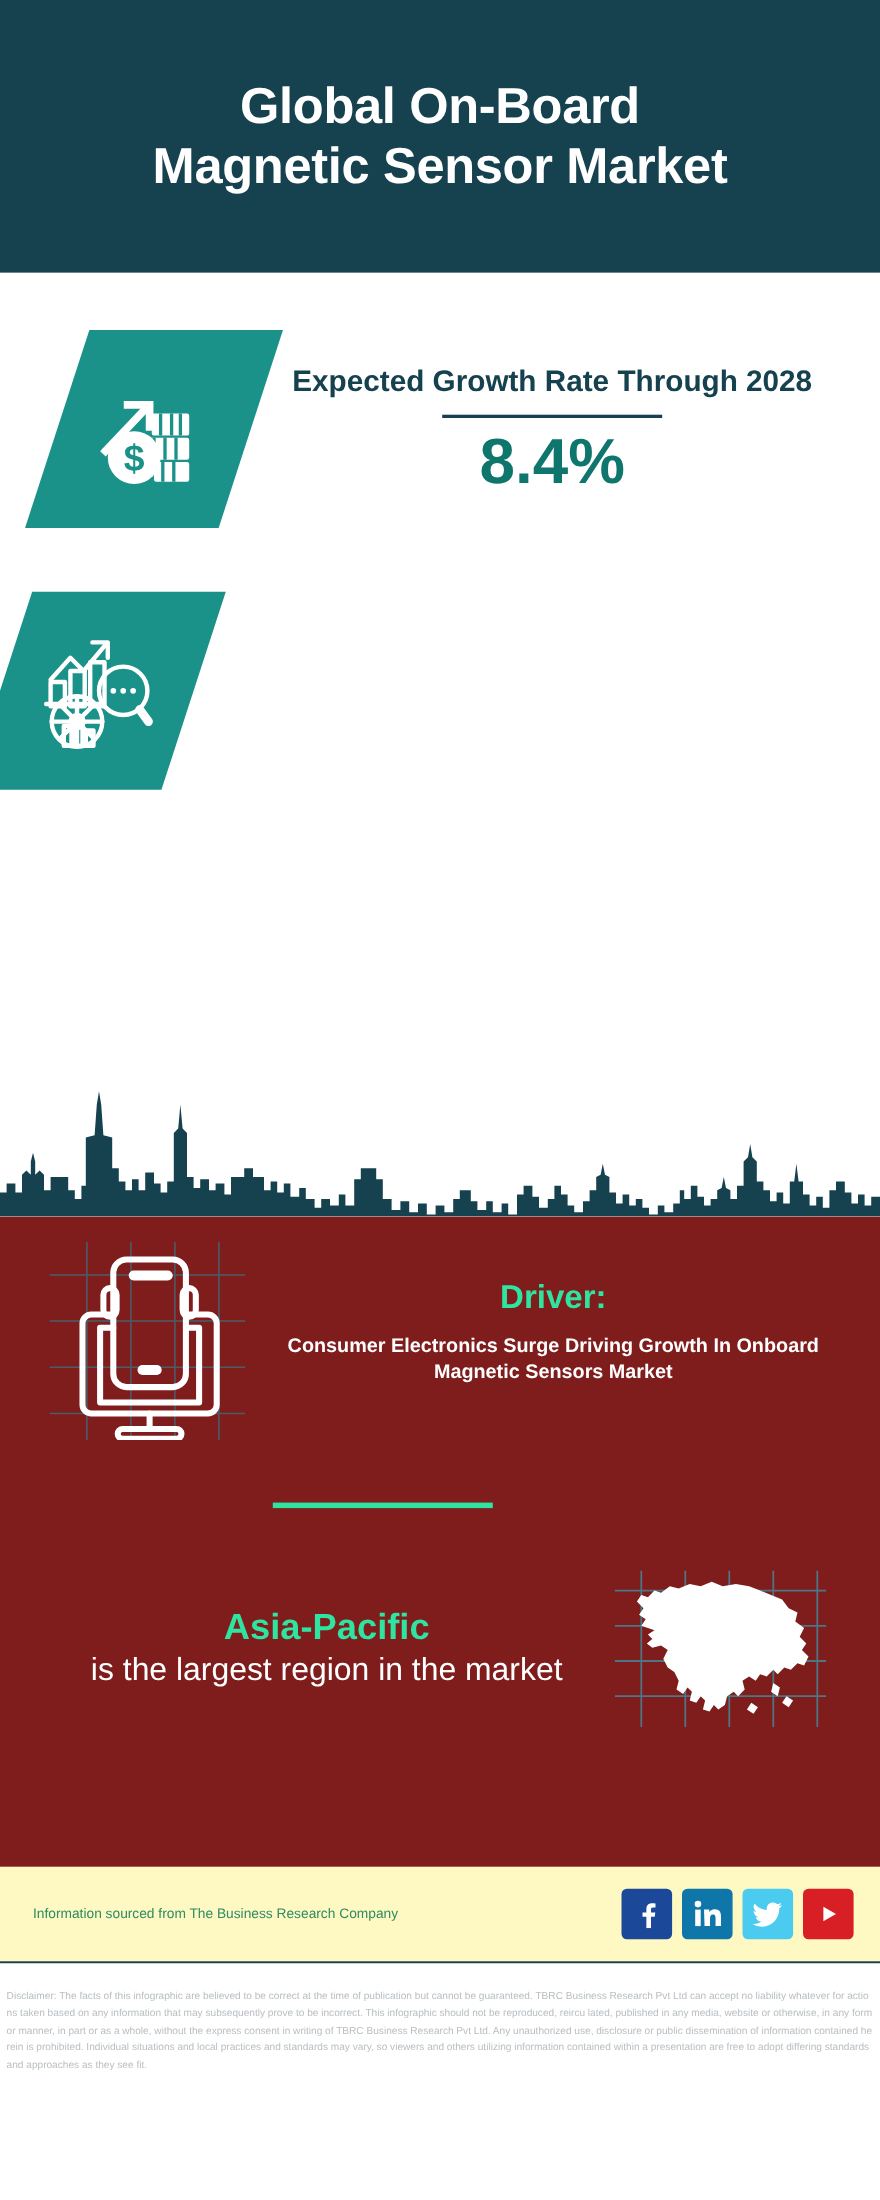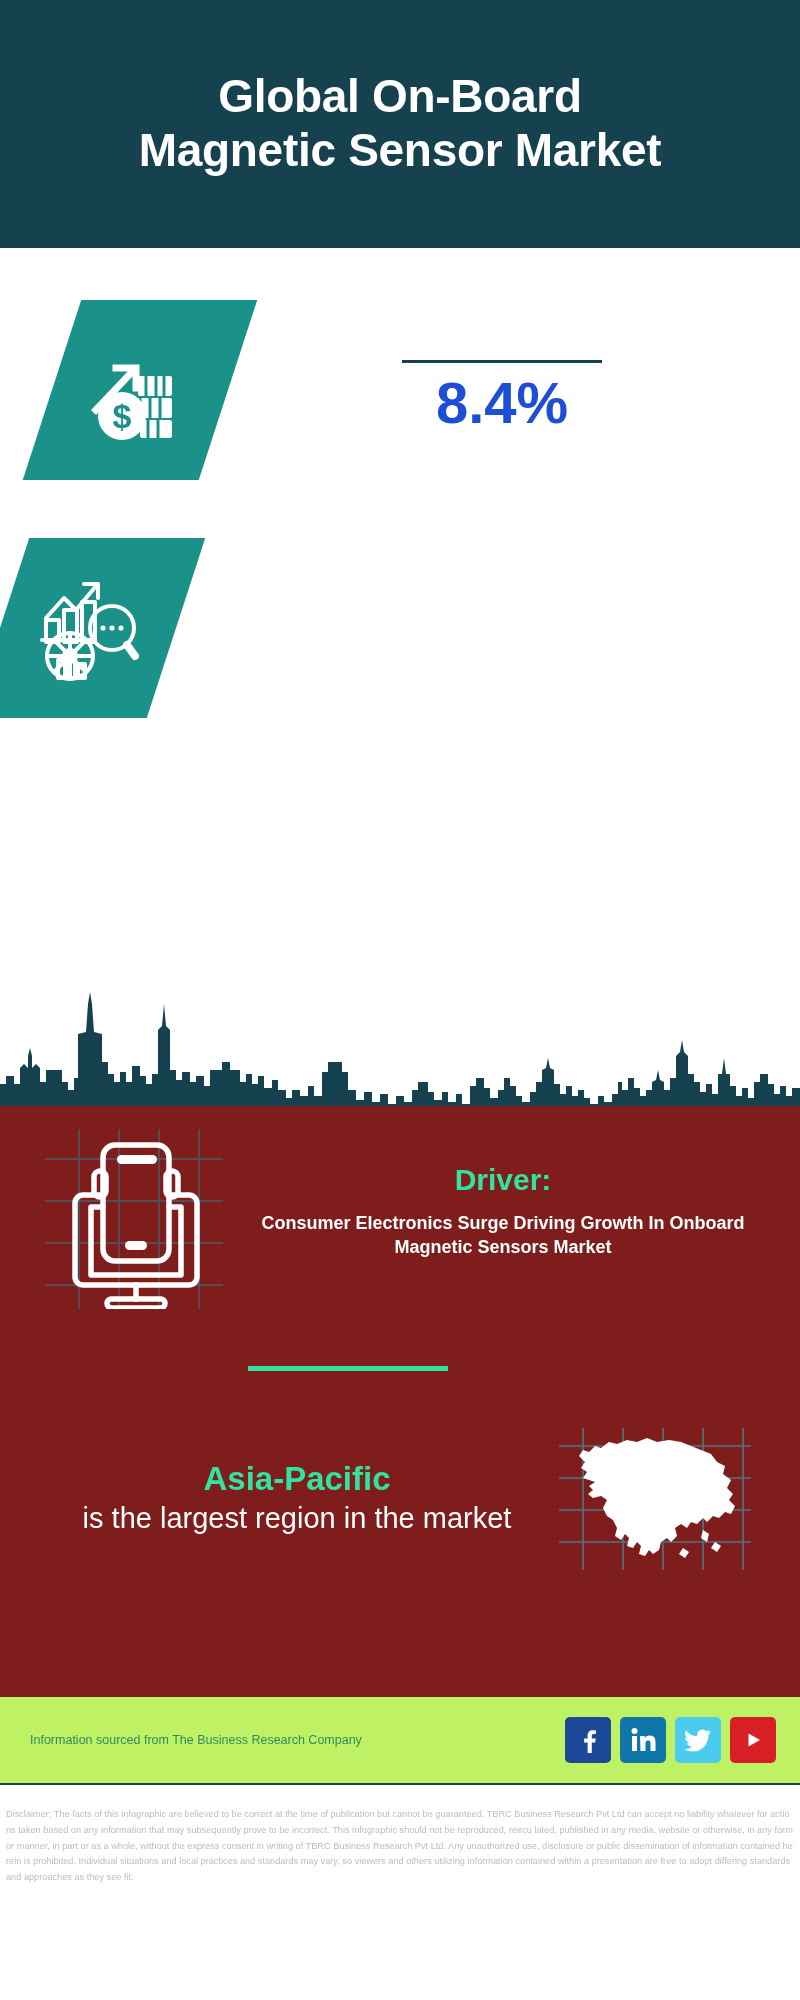--- a/index.html
+++ b/index.html
@@ -69,21 +69,21 @@
     line-height:1.28;
     margin:0;
   }
   .stat-rule{
     width:200px;height:3px;
     background:#16414f;
     margin:14px auto 10px auto;
     border:0;
   }
   .stat-value{
-    color:#1d4ed8;
+    color:#0f766e;
     font-size:58px;
     font-weight:700;
     line-height:1.05;
     margin:0;
   }
 
   .r1 .para{margin-left:52px;}
   .r1 .stat-text{padding-right:24px;}
   .r2 .stat-text{padding-left:20px;}
   .r2 .para{margin-right:52px;}
@@ -145,21 +145,21 @@
   .region-sub{
     color:#ffffff;font-size:29px;font-weight:400;line-height:1.3;margin:0;
   }
   .region-map-wrap{
     width:210px;height:160px;flex:0 0 auto;margin-right:40px;
     display:flex;align-items:center;justify-content:center;
   }
 
   
   .footer{
-    background:#bef264;
+    background:#fef9c3;
     flex:0 0 auto;
     height:86px;
     display:flex;align-items:center;
     border-bottom:2px solid #16414f;
   }
   .footer-src{
     padding-left:30px;
     color:#2e8b63;
     font-size:12.5px;
     line-height:1.65;
@@ -219,20 +219,21 @@
             <line x1="66" y1="64" x2="66" y2="84"></line>
             <line x1="76" y1="64" x2="76" y2="84"></line>
             <line x1="64" y1="86" x2="64" y2="104"></line>
             <line x1="74" y1="86" x2="74" y2="104"></line>
           </g>
           <circle cx="38" cy="82" r="24" fill="#ffffff"></circle>
           <text x="38" y="94" font-size="34" font-weight="700" fill="#1a9189" text-anchor="middle" font-family="Liberation Sans, sans-serif">$</text>
         </svg>
       </div>
       <div class="stat-text">
+        <p class="stat-label">Expected Growth Rate Through 2028</p>
         <hr class="stat-rule">
         <p class="stat-value">8.4%</p>
       </div>
     </div>
 
     <div class="stat-row r2">
       <div class="para">
         <div class="shape"></div>
         <svg width="112" height="112" viewBox="0 0 112 112">
           <g fill="none" stroke="#ffffff" stroke-width="4" stroke-linecap="round" stroke-linejoin="round">

